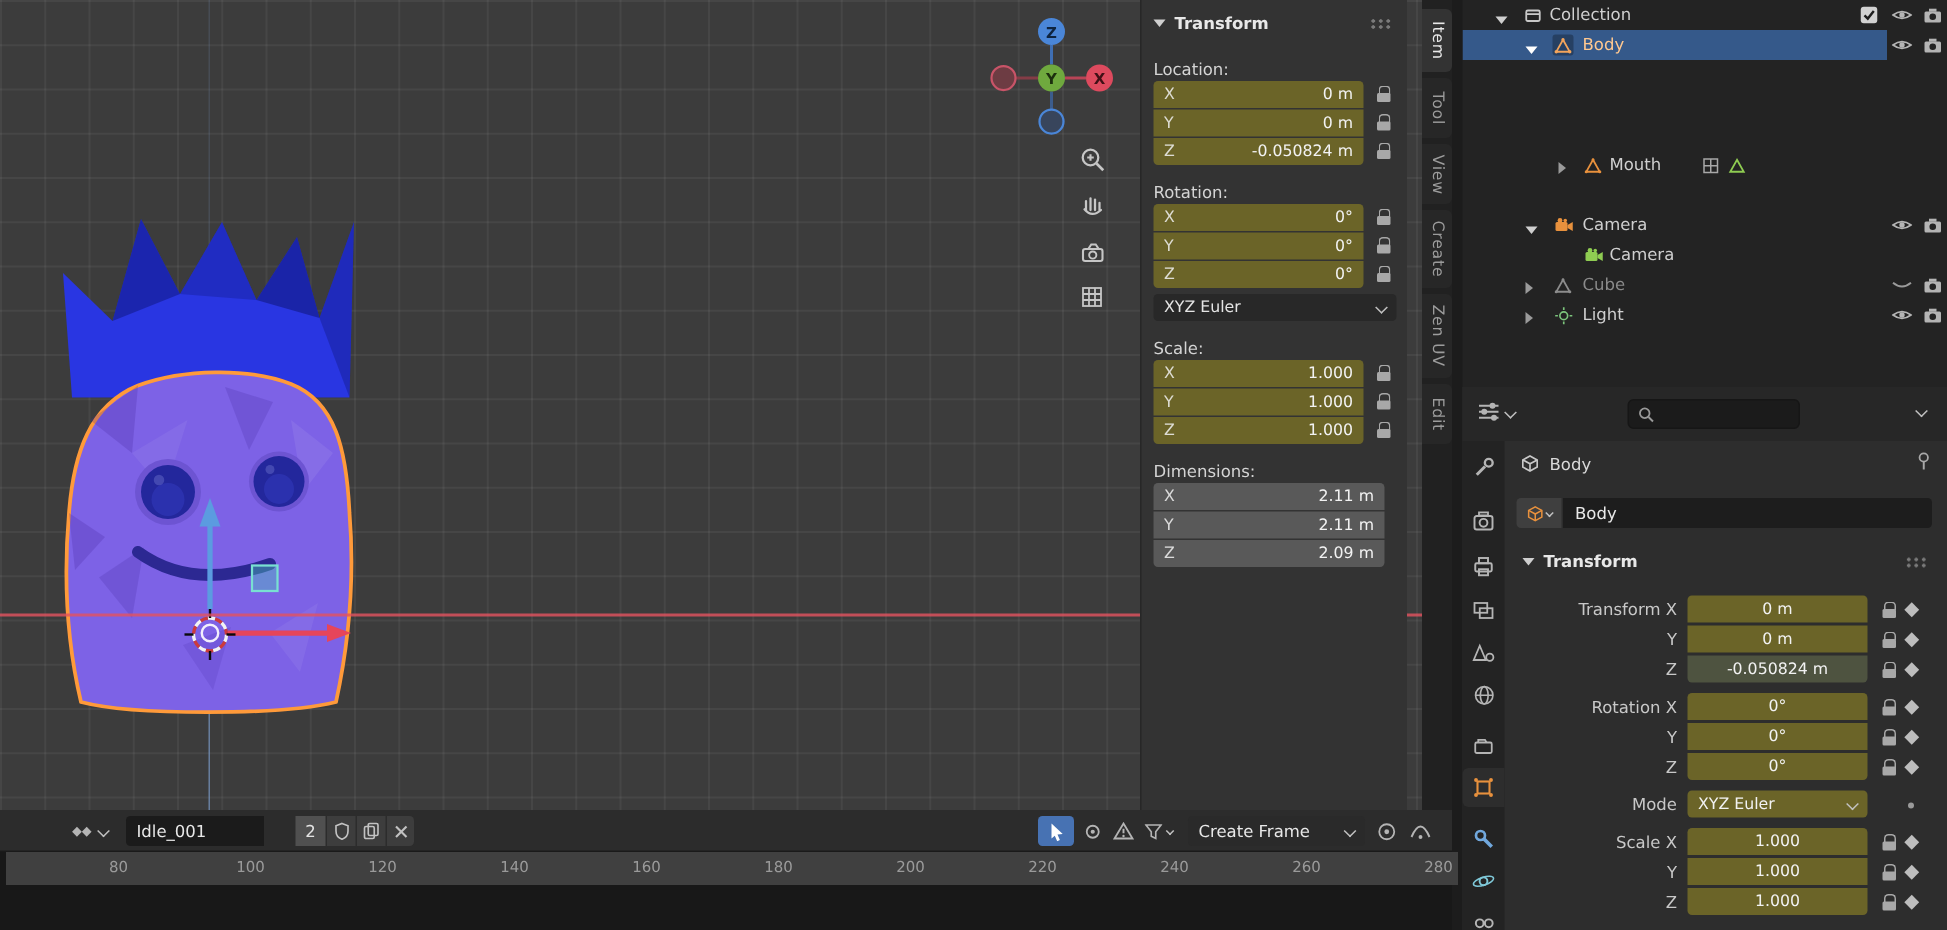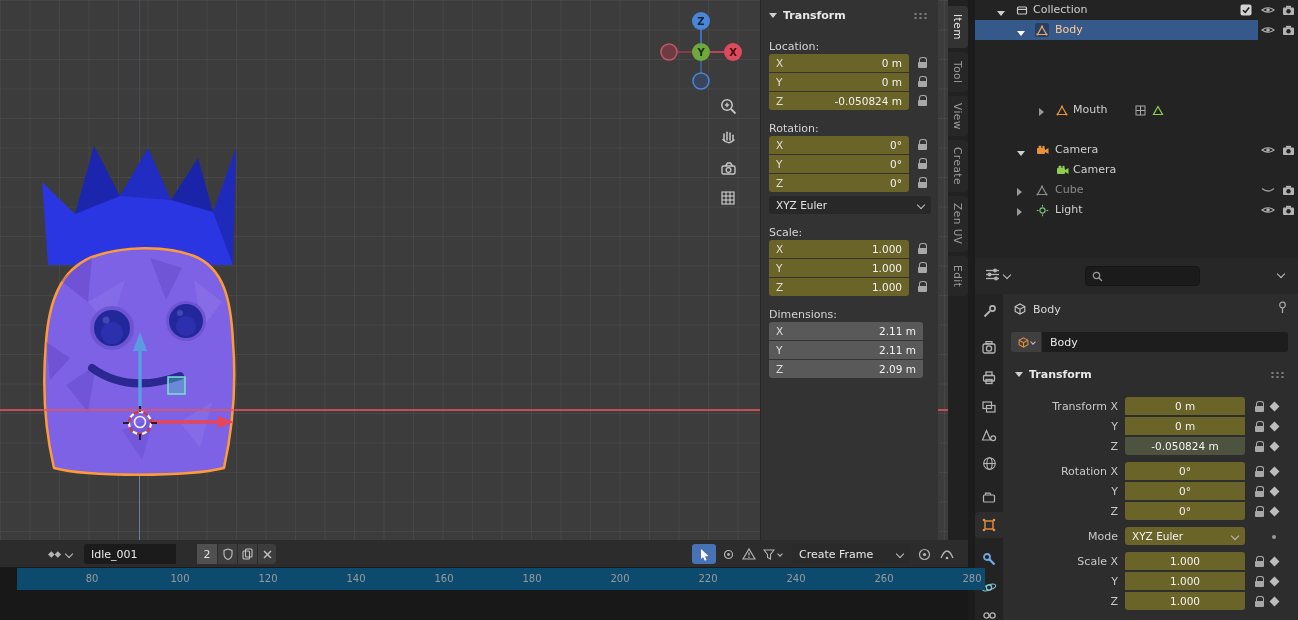--- a/index.html
+++ b/index.html
@@ -67,21 +67,21 @@
   .pfld{position:absolute;left:150px;width:120px;height:18px;background:#6b6428;color:#f2f2f2;display:flex;align-items:center;justify-content:center;font-size:10.5px}
   .pfld.alt{background:#4e5340}
   .pfld.drop{justify-content:flex-start;padding:0 7px}
   .pfld.drop .chev{margin-left:auto}
   .plock{position:absolute;left:276px;top:1px;width:16px;height:18px;display:flex;align-items:center;justify-content:center}
   .pkey{position:absolute;left:296px;top:6px}
 
   
   .timeline{position:absolute;left:0;top:540px;width:968px;height:80px;background:#181818}
   .tl-head{position:absolute;left:0;top:0;width:968px;height:28px;background:#2c2c2c;border-bottom:1px solid #1a1a1a}
-  .tl-ruler{position:absolute;left:17px;top:28px;width:968px;height:22px;background:#0c4a6e}
+  .tl-ruler{position:absolute;left:4px;top:28px;width:968px;height:22px;background:#404040}
   .tl-num{position:absolute;top:5px;transform:translateX(-50%);color:#9a9a9a;font-size:10px}
   .tl-btn{position:absolute;top:4px;height:20px;background:#3d3d3d;display:flex;align-items:center;justify-content:center;color:#e4e4e4}
   .tl-field{position:absolute;top:4px;height:20px;background:#1b1b1b;color:#e8e8e8;display:flex;align-items:center;padding:0 7px}
 </style>
 </head>
 <body>
 
 <div class="vp">
   <div class="zaxis"></div>
   <div class="zaxis2"></div>

